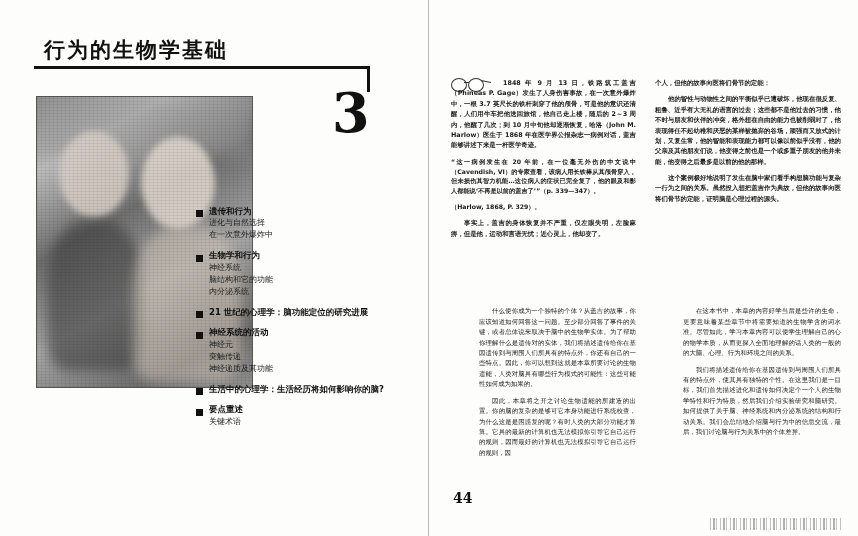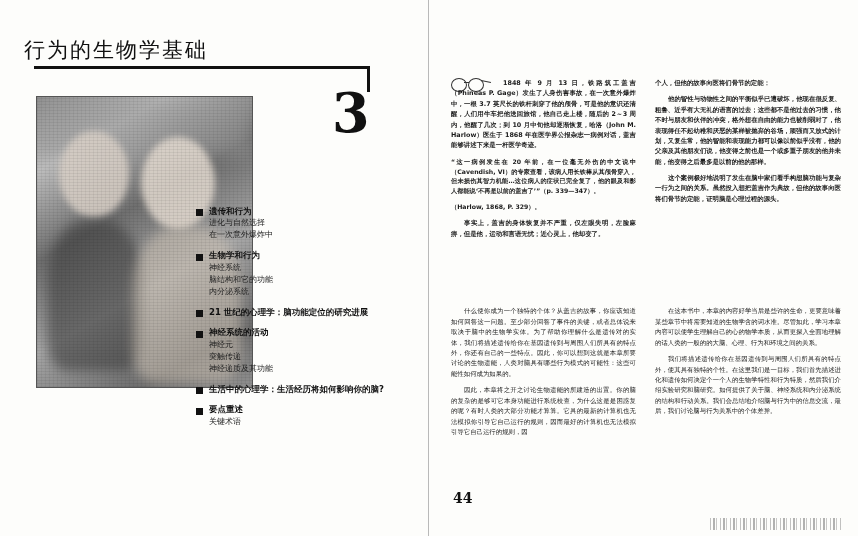--- a/index.html
+++ b/index.html
@@ -30,25 +30,25 @@
     background: #b9b9b9;
   }
   
   .left-page {
     position: absolute;
     left: 0; top: 0;
     width: 428px; height: 536px;
   }
   .chapter-title {
     position: absolute;
-    left: 24px;
+    left: 44px;
     top: 36px;
     font-family: "DejaVu Sans", sans-serif;
     font-size: 21px;
-    font-weight: normal;
+    font-weight: bold;
     letter-spacing: 2px;
     color: #111;
     white-space: nowrap;
   }
   .title-rule {
     position: absolute;
     left: 34px;
     top: 66px;
     width: 336px;
     height: 3px;
@@ -101,21 +101,21 @@
   }
   .toc {
     position: absolute;
     left: 196px;
     top: 206px;
     width: 210px;
   }
   .toc-group { margin-bottom: 9px; }
   .toc-head {
     display: flex;
-    align-items: center;
+    align-items: flex-end;
     font-size: 8.5px;
     font-weight: bold;
     color: #111;
     line-height: 1.35;
   }
   .toc-bullet {
     width: 7px; height: 7px;
     background: #111;
     margin-right: 6px;
     margin-top: 2px;
@@ -166,21 +166,21 @@
     position: absolute;
     font-size: 6.4px;
     line-height: 1.62;
     color: #1b1b1b;
     text-align: justify;
     font-family: "DejaVu Sans", sans-serif;
   }
   .col-a { left: 22px; top: 78px; width: 185px; }
   .col-b { left: 226px; top: 78px; width: 186px; }
   .col-a p, .col-b p { margin: 0 0 6px 0; font-weight: bold; }
-  .p-indent { text-indent: 13px; }
+  .p-indent { text-indent: 13px; margin-left: 28px; }
   .p-first-indent { text-indent: 52px; }
   .quote-box {
     margin: 0 0 5px 10px;
     padding: 0;
     font-size: 6.2px;
     line-height: 1.6;
     color: #1b1b1b;
     text-align: justify;
   }
   .quote-cite {

